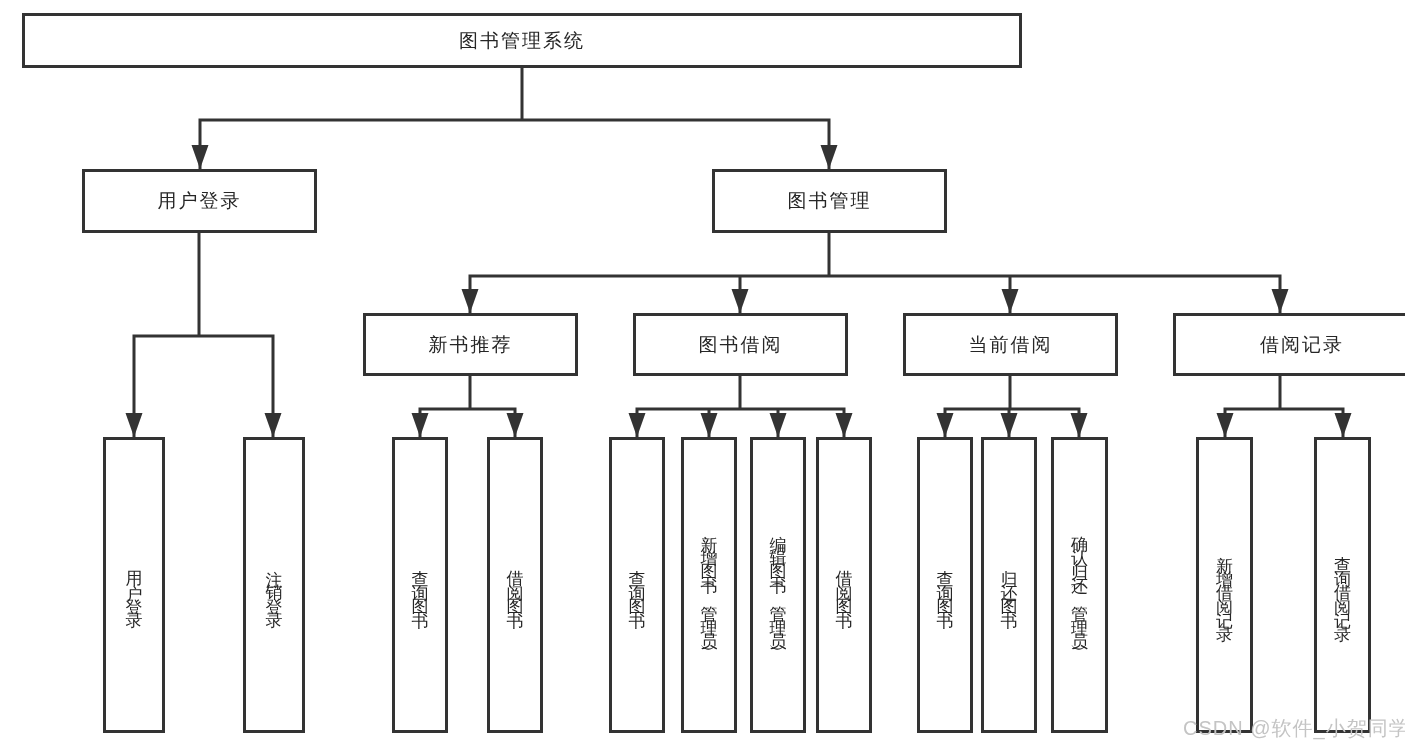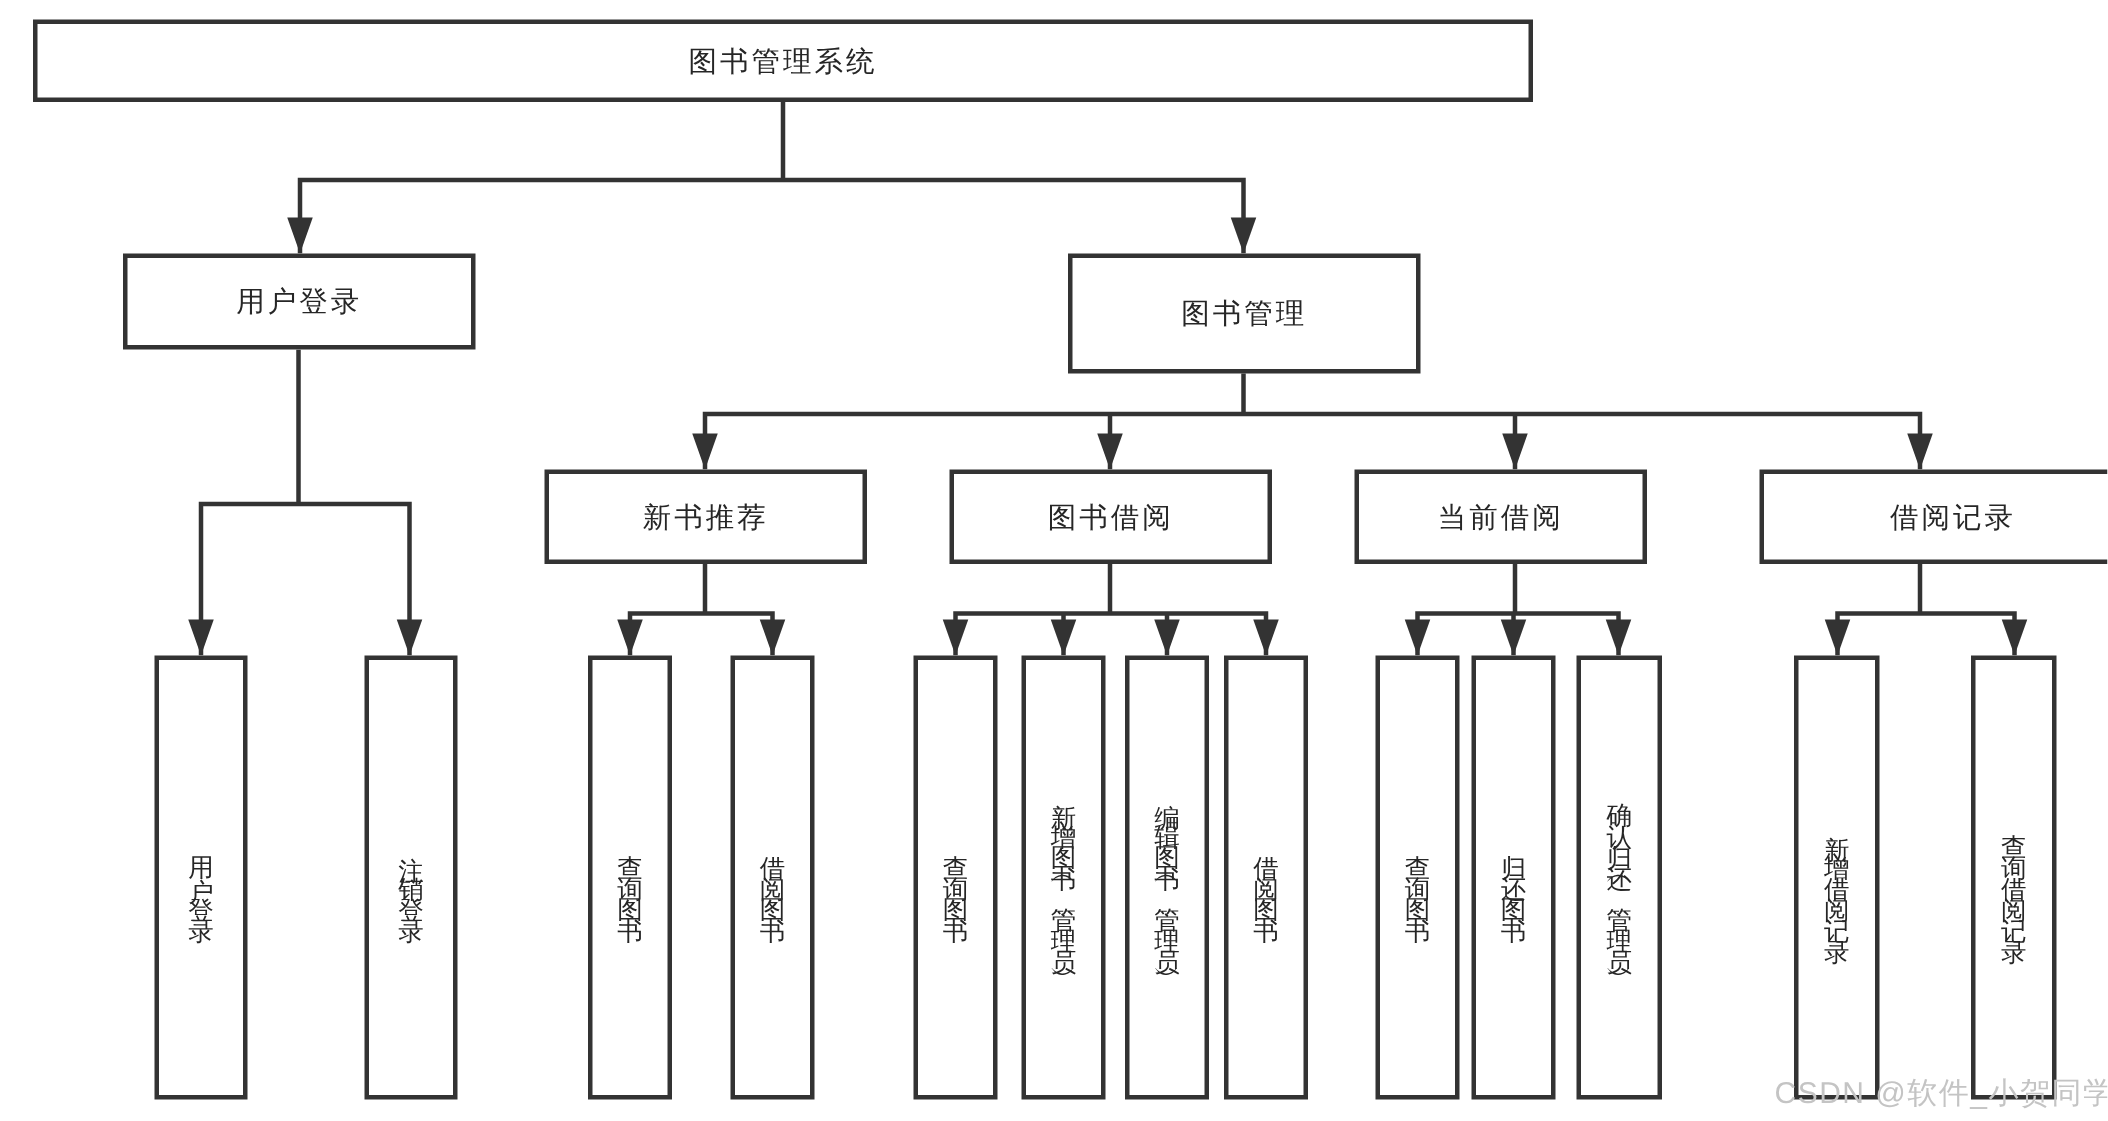--- a/index.html
+++ b/index.html
@@ -96,31 +96,31 @@
     <polygon points="1334.5,413 1351.5,413 1343,437"></polygon>
   </svg>
 
   <div class="node" style="left:22px; top:13px; width:1000px; height:55px;">
     <span class="hlabel">图书管理系统</span>
   </div>
 
   <div class="node" style="left:82px; top:169px; width:235px; height:64px;">
     <span class="hlabel">用户登录</span>
   </div>
-  <div class="node" style="left:712px; top:169px; width:235px; height:80px;">
+  <div class="node" style="left:712px; top:169px; width:235px; height:64px;">
     <span class="hlabel">图书管理</span>
   </div>
 
   <div class="node" style="left:363px; top:313px; width:215px; height:63px;">
     <span class="hlabel">新书推荐</span>
   </div>
   <div class="node" style="left:633px; top:313px; width:215px; height:63px;">
     <span class="hlabel">图书借阅</span>
   </div>
-  <div class="node" style="left:903px; top:313px; width:195px; height:63px;">
+  <div class="node" style="left:903px; top:313px; width:215px; height:63px;">
     <span class="hlabel">当前借阅</span>
   </div>
   <div class="node" style="left:1173px; top:313px; width:258px; height:63px;">
     <span class="hlabel">借阅记录</span>
   </div>
 
   <div class="node" style="left:103px; top:437px; width:62px; height:296px;">
     <span class="vlabel">用户登录</span>
   </div>
   <div class="node" style="left:243px; top:437px; width:62px; height:296px;">

